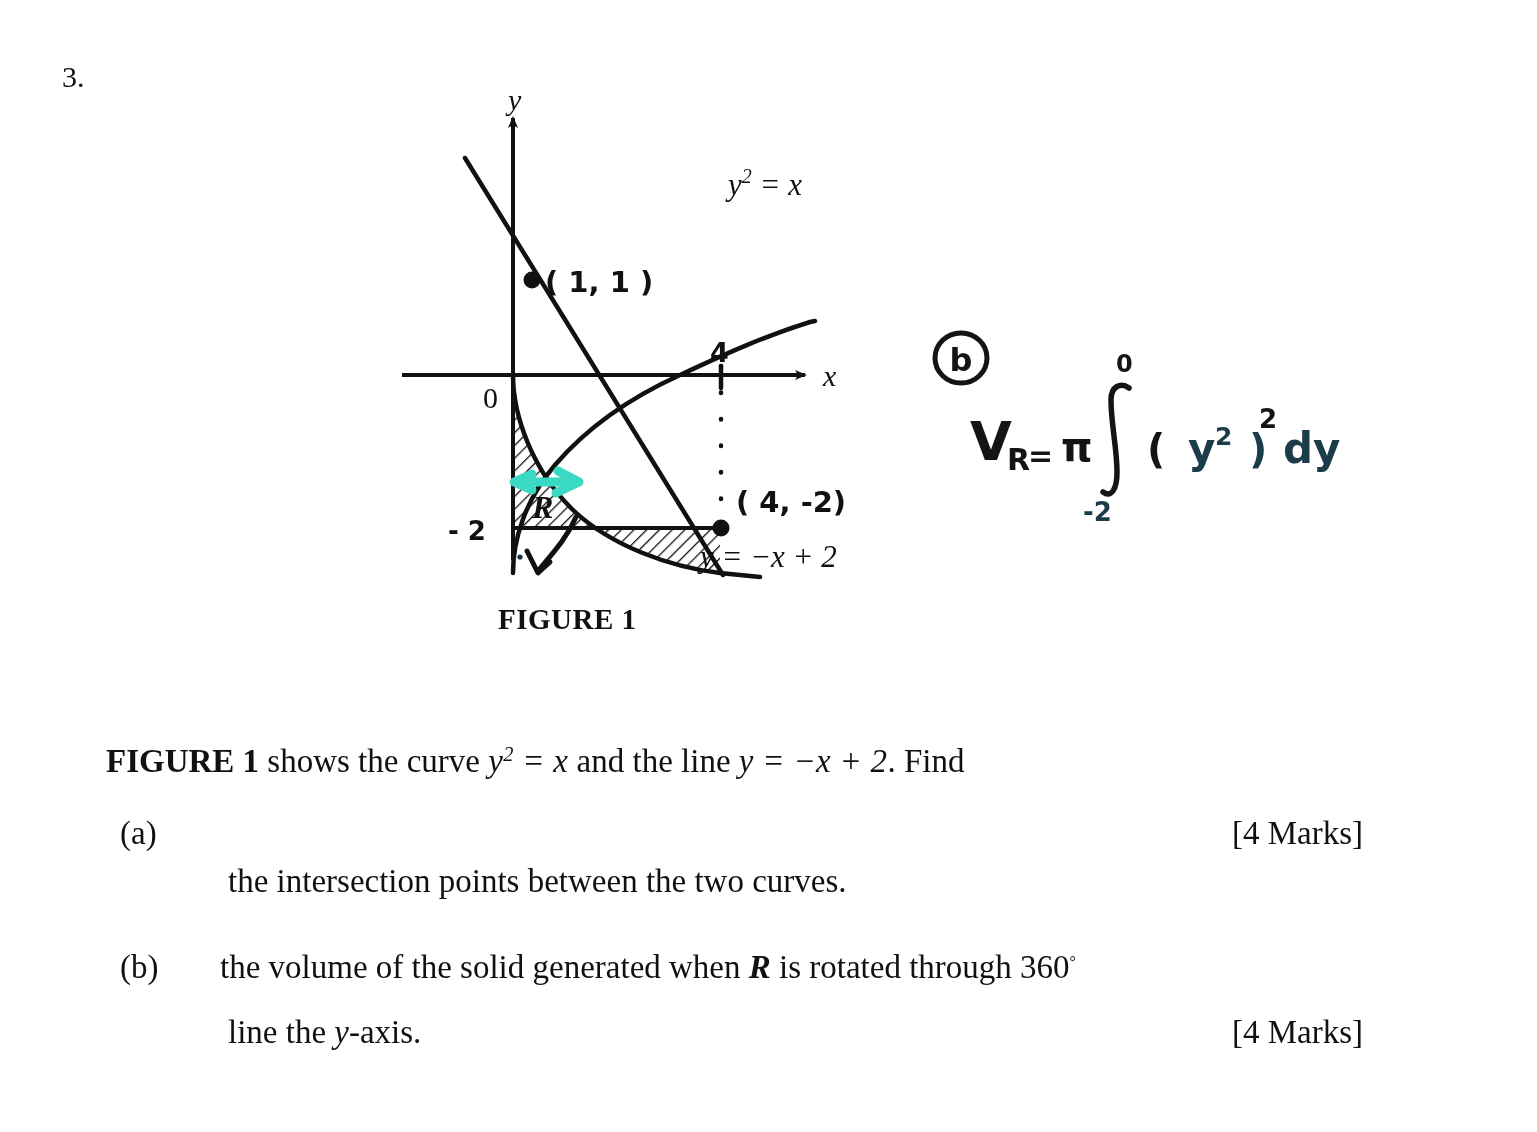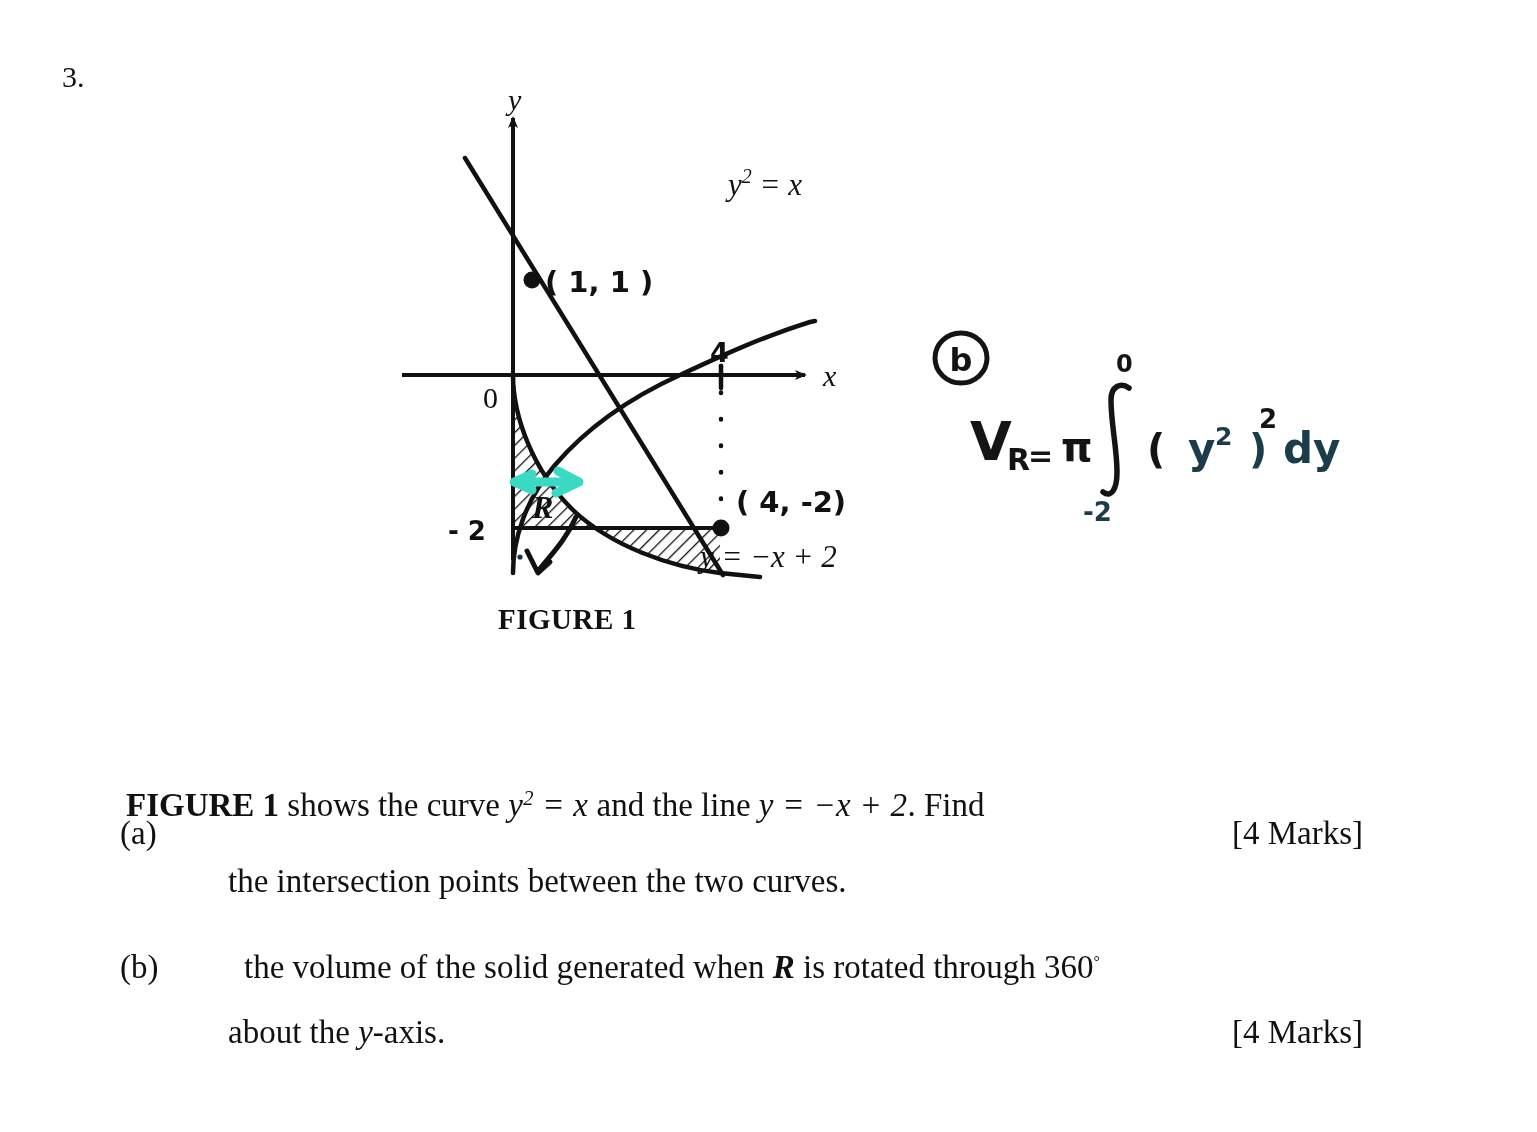--- a/index.html
+++ b/index.html
@@ -56,26 +56,26 @@
   }
   #handwriting-svg { display: block; }
 
   
   .body-line {
     position: absolute;
     font-size: 33px;
     line-height: 1.18;
     white-space: nowrap;
   }
-  #intro-line  { left: 126px; top: 742px; margin-top: 44px; }
+  #intro-line  { left: 106px; top: 742px; }
   #part-a-label { left: 120px; top: 814px; }
   #part-a-text  { left: 228px; top: 862px; }
   #part-a-marks { left: 1232px; top: 814px; }
   #part-b-label { left: 120px; top: 948px; }
-  #part-b-text  { left: 244px; top: 948px; }
+  #part-b-text  { left: 220px; top: 948px; }
   #part-b-text2 { left: 228px; top: 1013px; }
   #part-b-marks { left: 1232px; top: 1013px; }
 
   .bold { font-weight: bold; }
   .ital { font-style: italic; }
   .bold-ital { font-weight: bold; font-style: italic; }
   .math { font-style: italic; letter-spacing: 0.3px; }
   sup.exp {
     font-size: 0.62em;
     vertical-align: 0.55em;
@@ -217,15 +217,15 @@
 
 <div class="body-line" id="part-a-label">(a)</div>
 <div class="body-line" id="part-a-text">the intersection points between the two curves.</div>
 <div class="body-line" id="part-a-marks">[4 Marks]</div>
 
 <div class="body-line" id="part-b-label">(b)</div>
 <div class="body-line" id="part-b-text">
   <span>the volume of the solid generated when </span><span class="bold-ital">R</span><span> is rotated through  360</span><sup class="deg">°</sup>
 </div>
 <div class="body-line" id="part-b-text2">
-  <span>about the </span><span class="ital">y</span><span>-axis.</span>
+  <span>line the </span><span class="ital">y</span><span>-axis.</span>
 </div>
 <div class="body-line" id="part-b-marks">[4 Marks]</div>
 
 </body></html>

